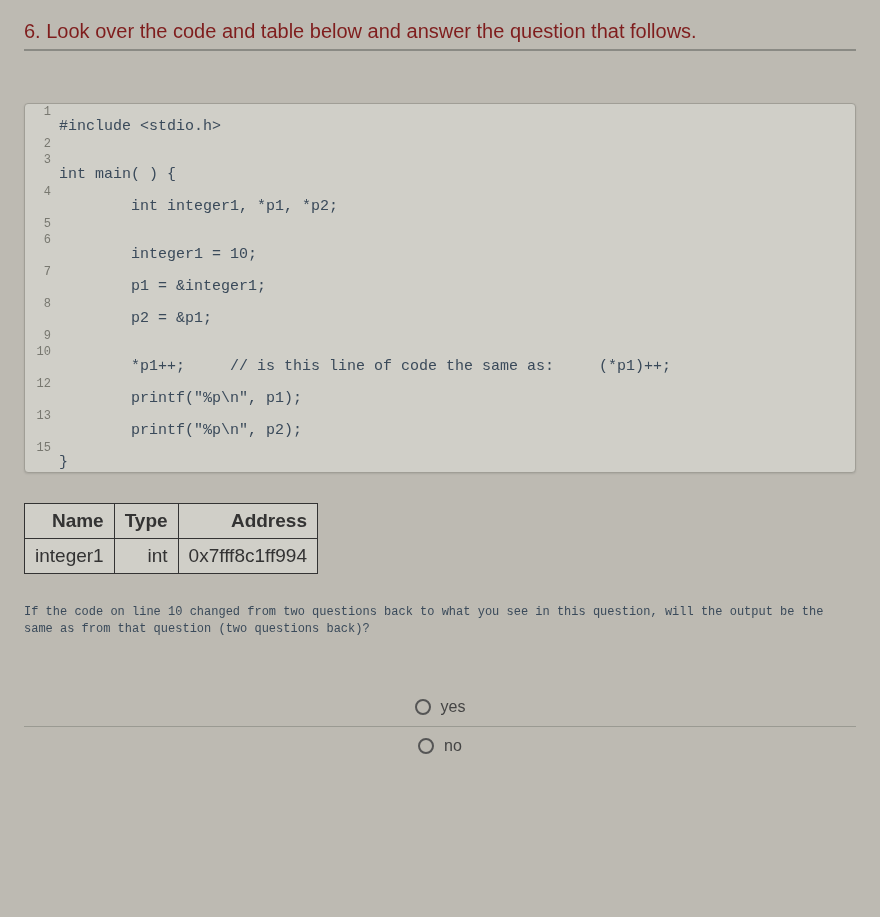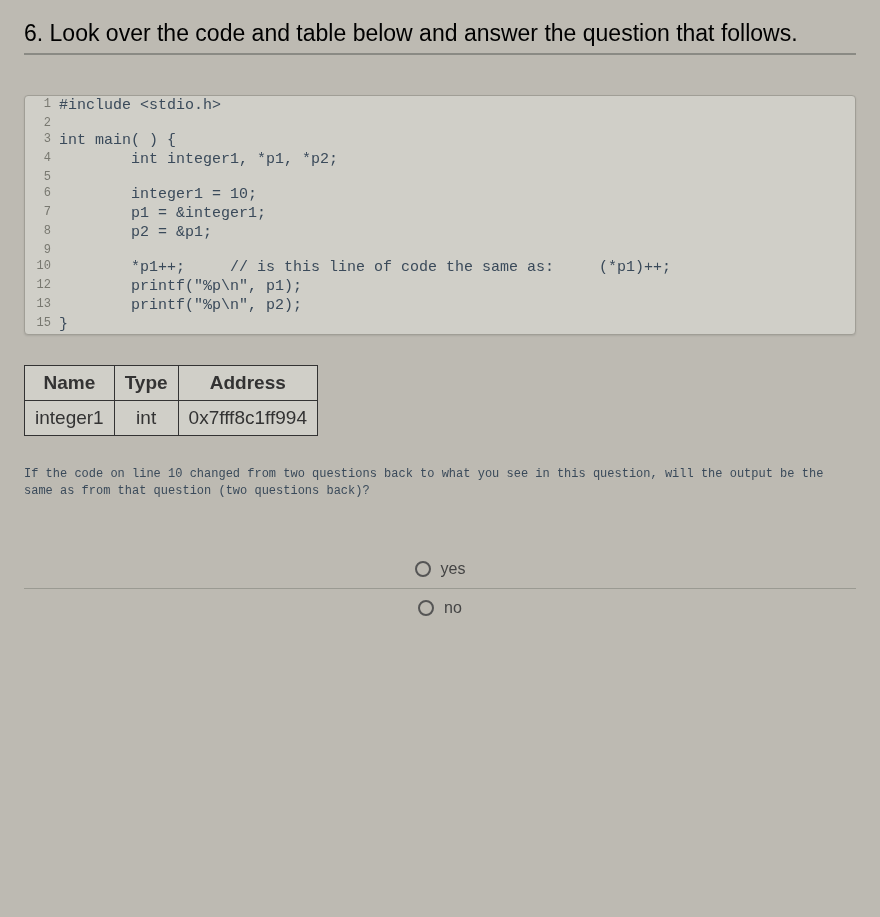--- a/index.html
+++ b/index.html
@@ -5,25 +5,25 @@
   * { box-sizing: border-box; }
   body {
     margin: 0;
     padding: 20px 24px;
     width: 880px;
     font-family: Arial, Helvetica, sans-serif;
     background: #bdbab2;
     color: #333;
   }
   .question-header {
-    font-size: 23px;
-    color: #000000;
+    font-size: 20px;
+    color: #7f1d1d;
     border-bottom: 2px solid #8a8a84;
     padding-bottom: 6px;
-    margin-bottom: 40px;
+    margin-bottom: 52px;
   }
   .code-card {
     background: #d0cfc8;
     border: 1px solid #a09e96;
     border-radius: 4px;
     box-shadow: 0 1px 2px rgba(0,0,0,0.1);
     padding: 0;
     margin-bottom: 30px;
     font-family: "Courier New", monospace;
     font-size: 15px;
@@ -36,31 +36,32 @@
     padding: 1px 8px 1px 0;
     color: #787870;
     font-size: 12px;
     user-select: none;
     flex-shrink: 0;
   }
   .code-line {
     padding: 1px 8px 1px 0;
     white-space: pre;
     flex: 1;
+    margin-top: 13px;
   }
   table.vars {
     border-collapse: collapse;
     font-family: Arial, sans-serif;
     font-size: 19px;
     margin-bottom: 30px;
   }
   table.vars th, table.vars td {
     border: 1px solid #333;
     padding: 6px 10px;
-    text-align: center;
+    text-align: right;
     background: #d0cfc8;
   }
   .followup {
     font-family: "Courier New", monospace;
     font-size: 12px;
     color: #3a4a5a;
     margin-bottom: 50px;
     line-height: 1.4;
   }
   .option-row {

